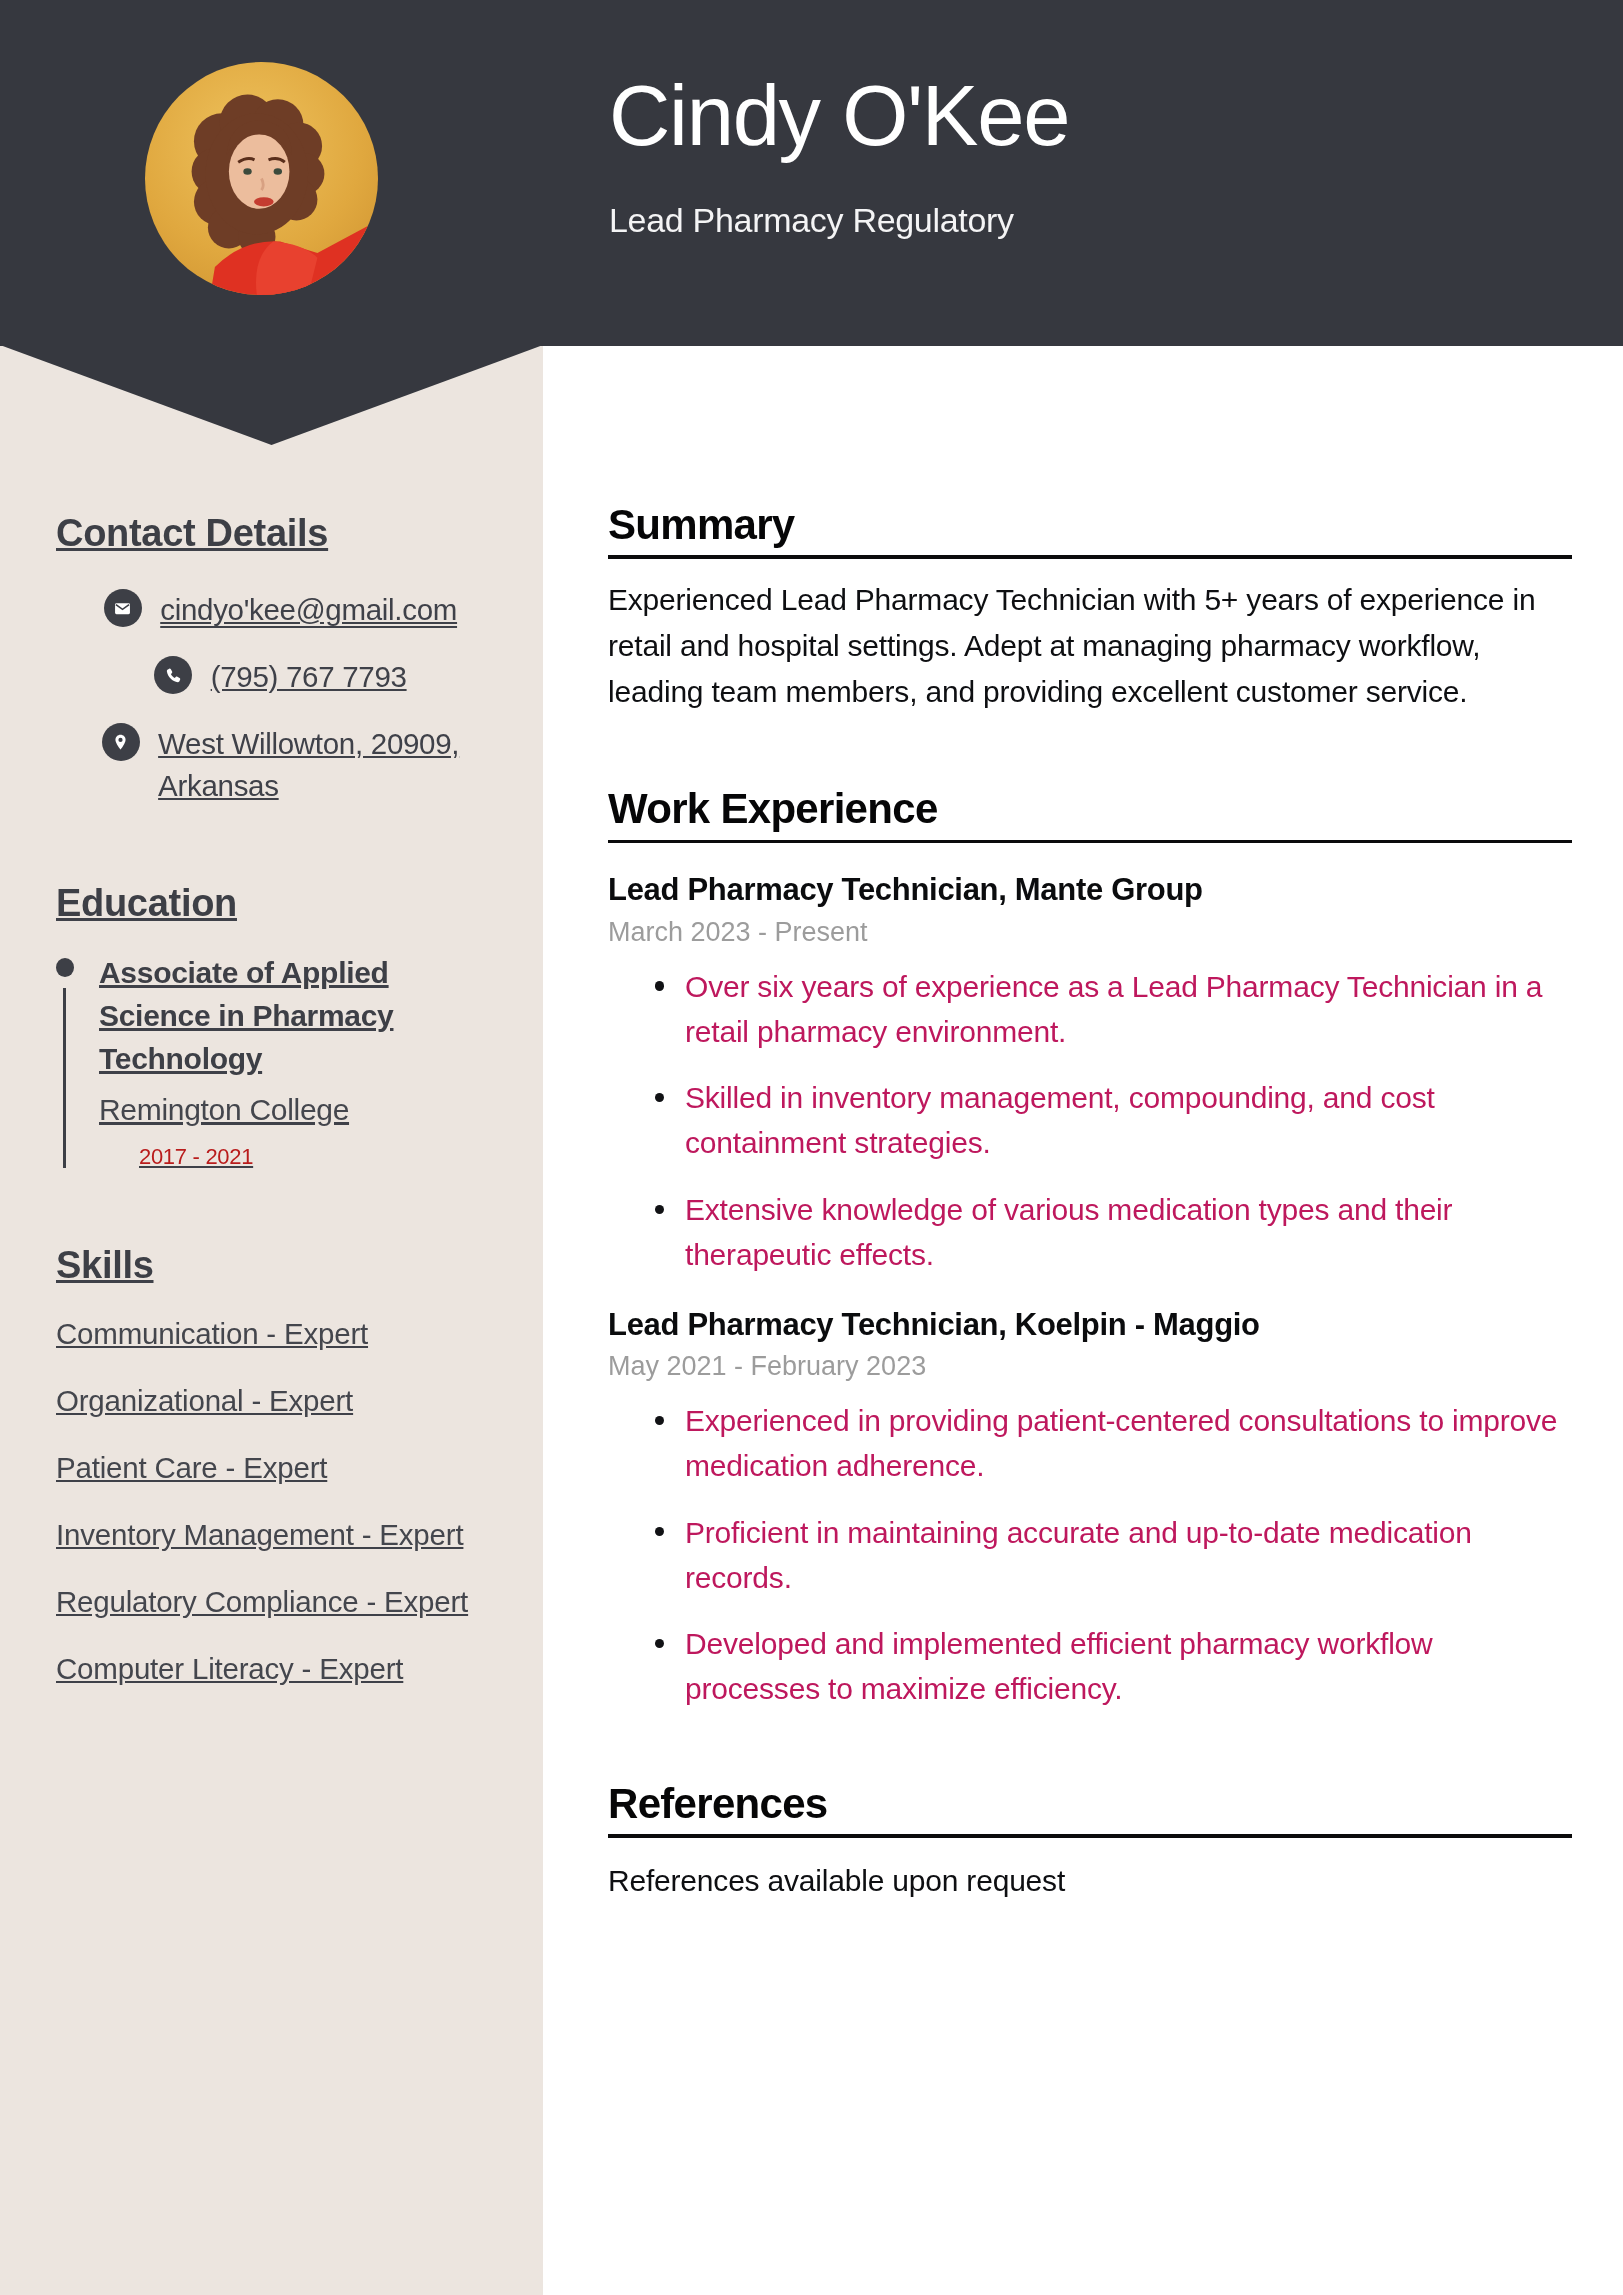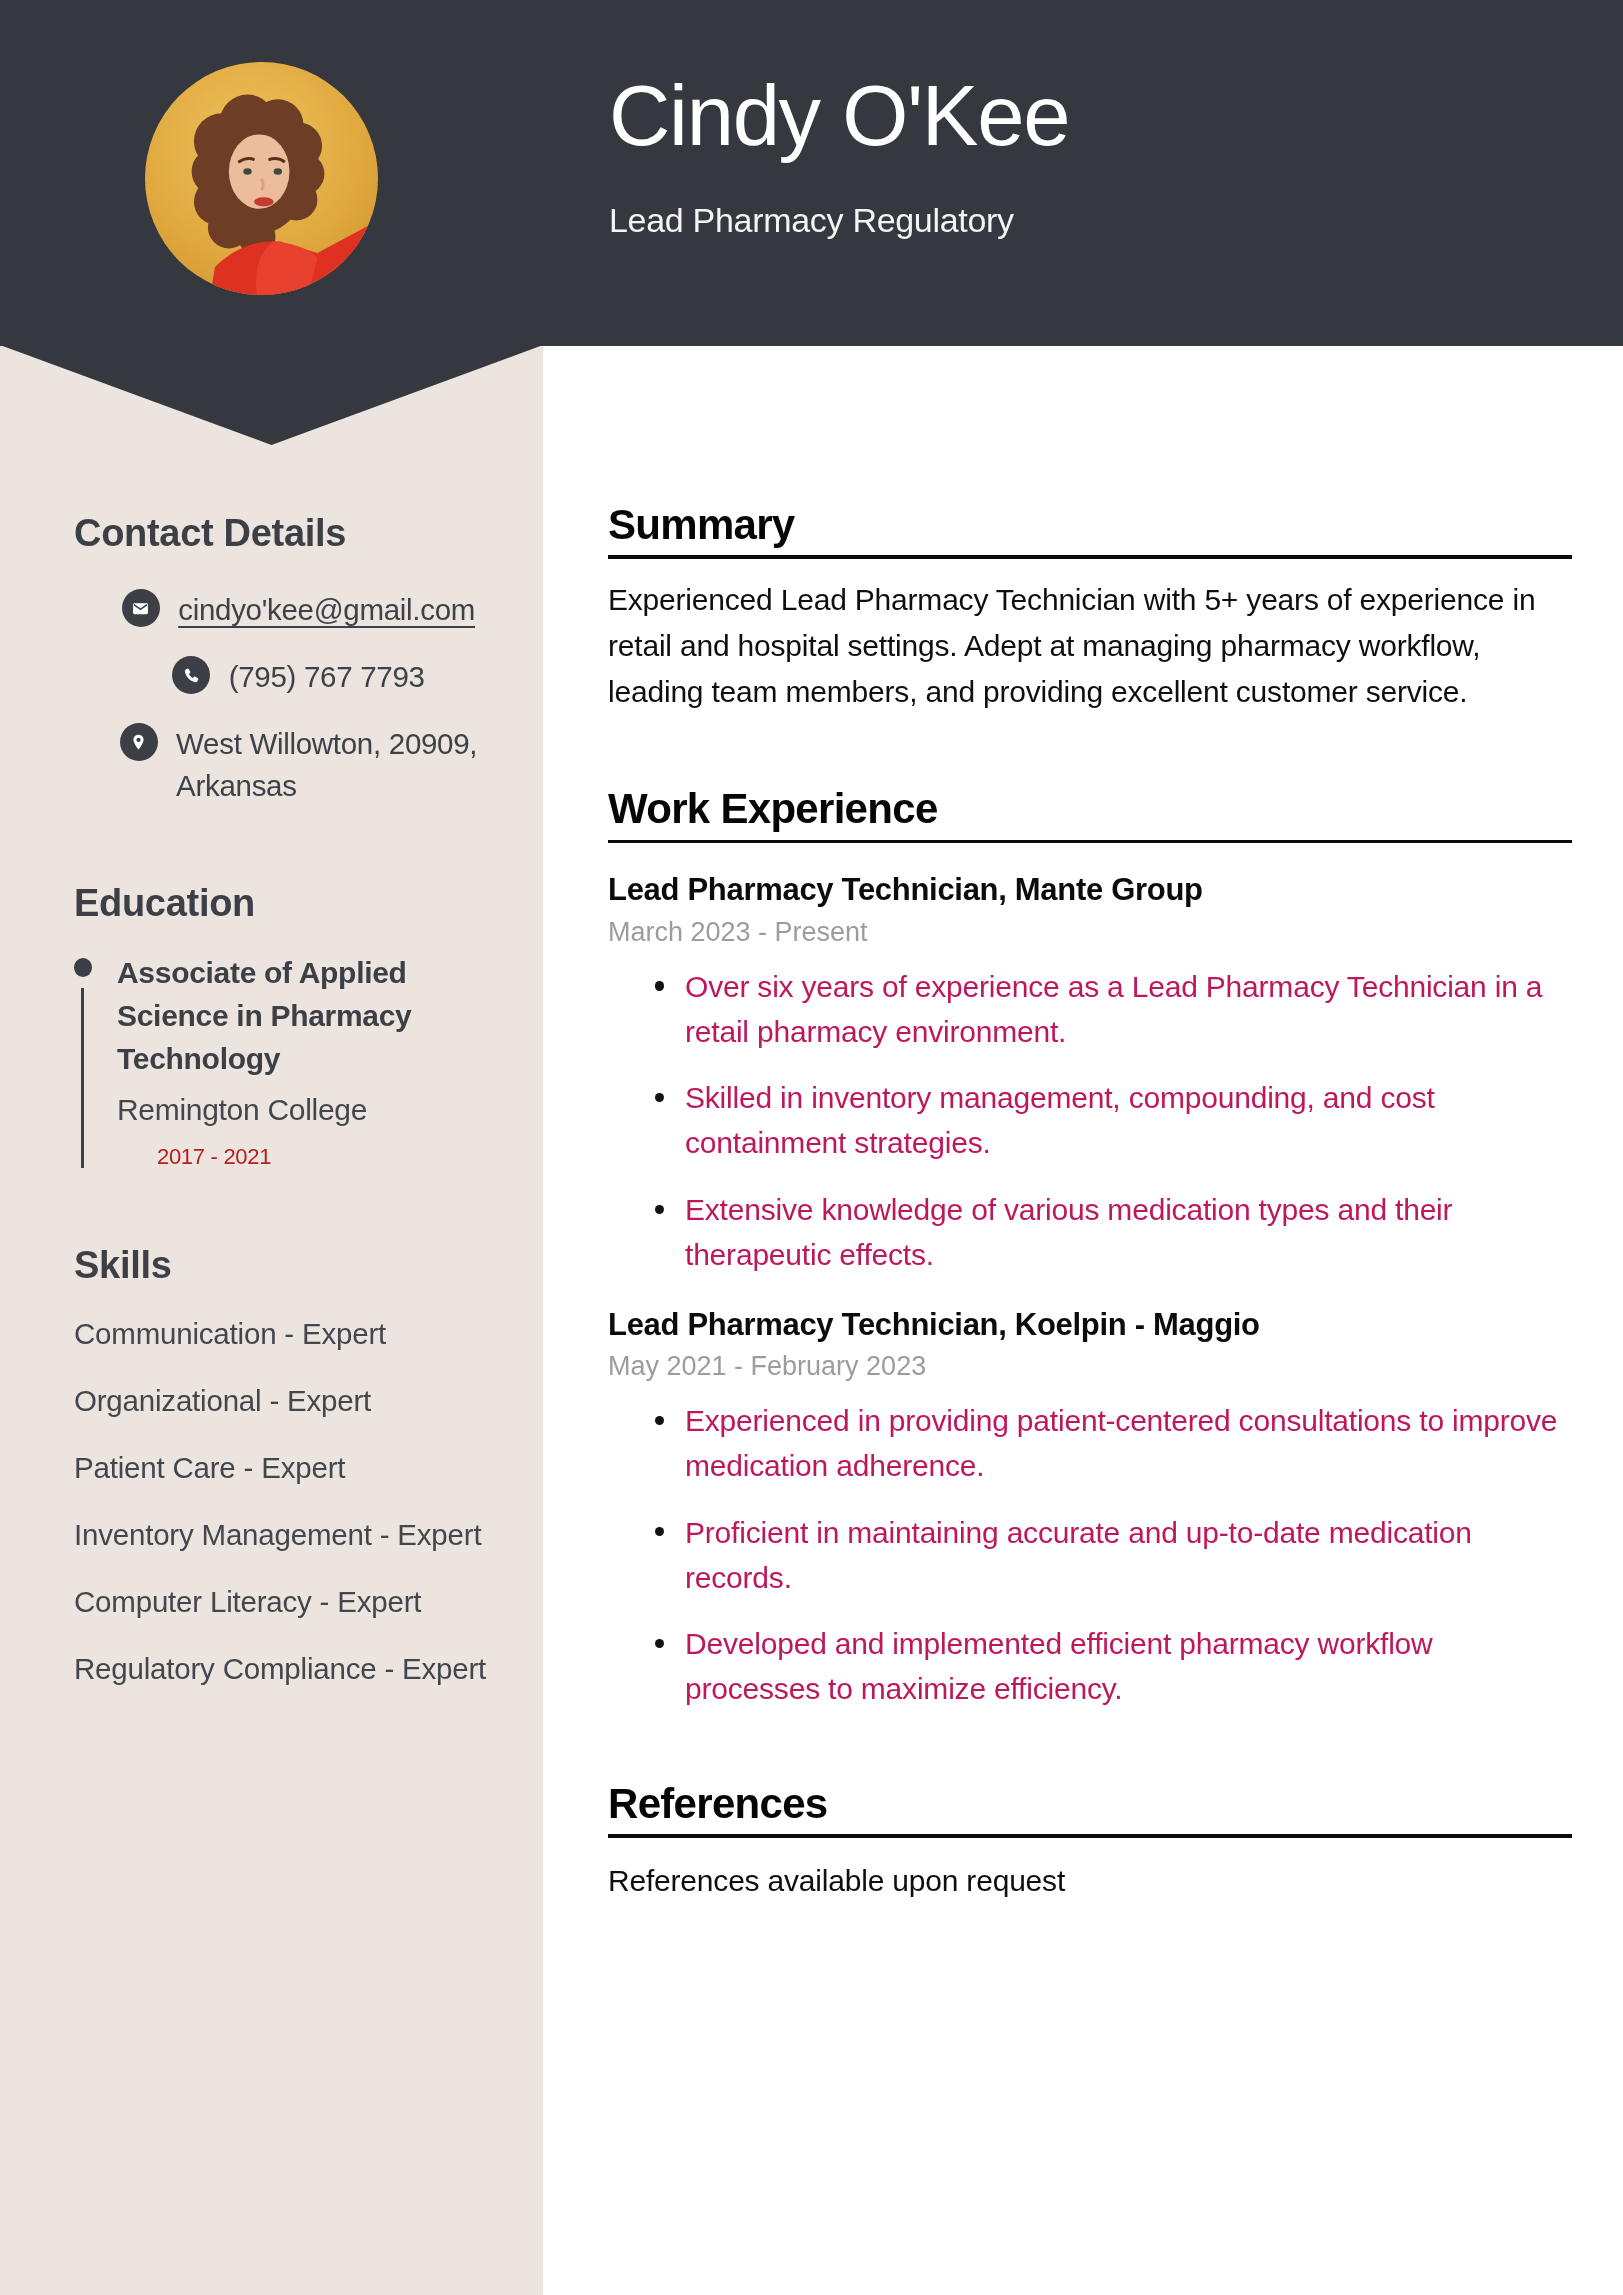--- a/index.html
+++ b/index.html
@@ -38,22 +38,23 @@
   .name {
     font-size:85px; font-weight:400; line-height:1.1;
     letter-spacing:-1.3px;
   }
   .job-headline {
     font-size:34px; font-weight:400; margin-top:38px;
     letter-spacing:-0.3px; color:#f4f4f5;
   }
   
   .sidebar-content {
-    position:absolute; left:74px; top:514px; width:449px;
+    position:absolute; left:56px; top:514px; width:449px;
     color:#3f4149;
+    text-decoration:underline;
   }
   .side-heading {
     font-size:38px; font-weight:700; color:#3d3f46;
     line-height:1.0; letter-spacing:-0.3px;
   }
   .contact-list { margin-top:37px; }
   .contact-row { display:flex; align-items:flex-start; margin-bottom:25px;justify-content:center; }
   .icon-badge {
     flex:0 0 auto;
     width:38px; height:38px; border-radius:50%;
@@ -233,22 +234,22 @@
       </div>
     </div>
 
     <div class="skills-section">
       <div class="side-heading">Skills</div>
       <div class="skills-list">
         <div class="skill-item">Communication - Expert</div>
         <div class="skill-item">Organizational - Expert</div>
         <div class="skill-item">Patient Care - Expert</div>
         <div class="skill-item">Inventory Management - Expert</div>
+        <div class="skill-item">Regulatory Compliance - Expert</div>
         <div class="skill-item">Computer Literacy - Expert</div>
-        <div class="skill-item">Regulatory Compliance - Expert</div>
       </div>
     </div>
 
   </div>
 
   <div class="main-content">
     <div class="main-inner">
 
       <div class="summary-section">
         <div class="section-heading">Summary</div>

